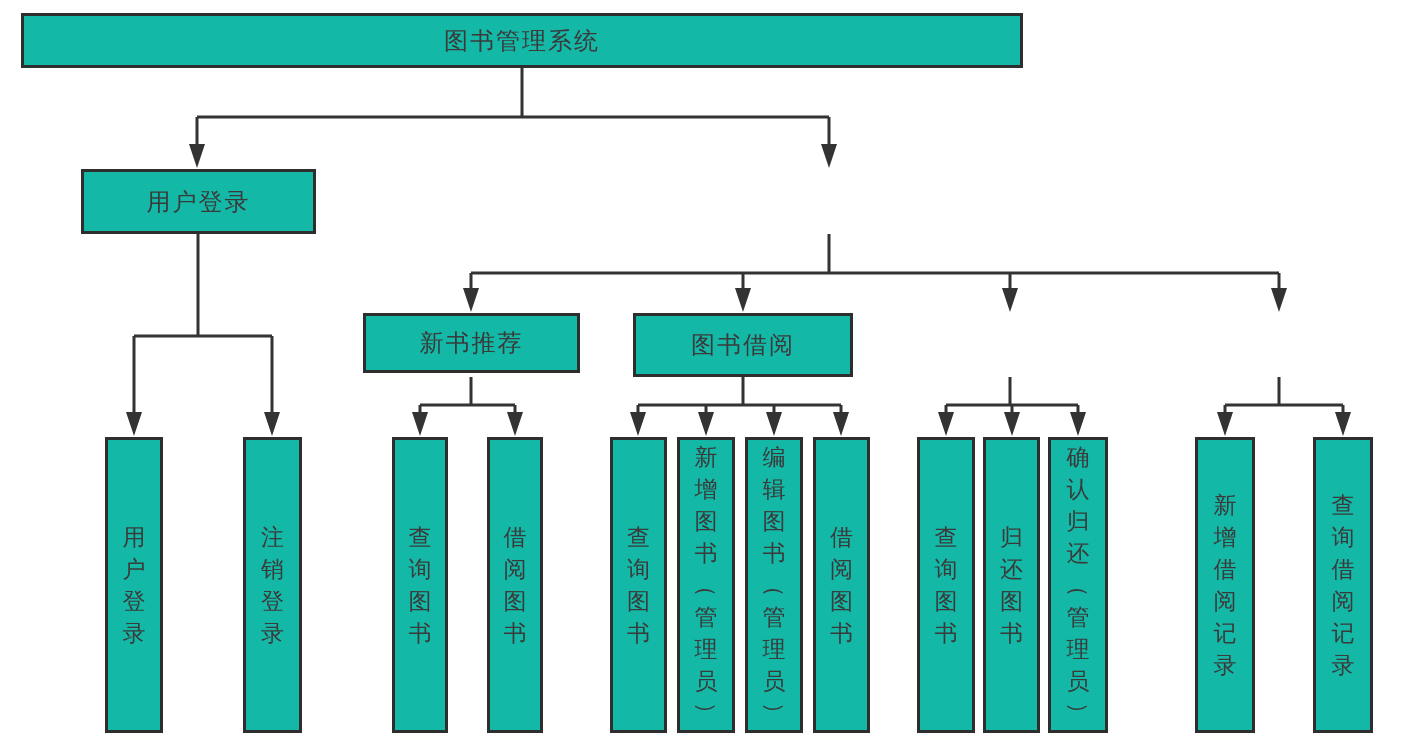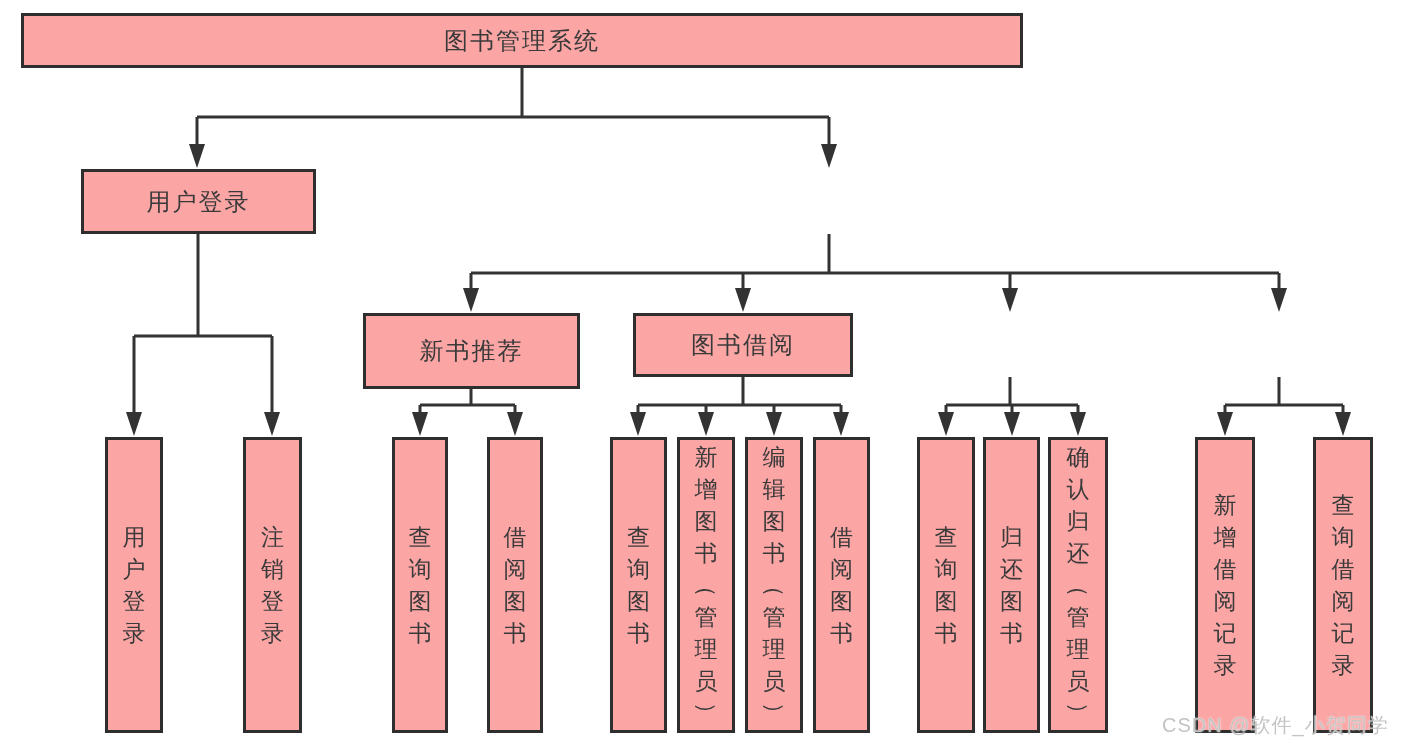--- a/index.html
+++ b/index.html
@@ -2,21 +2,21 @@
 <html><head>
 <meta charset="utf-8">
 <style>
   html,body{margin:0;padding:0;background:#ffffff;}
   .canvas{
     position:relative;width:1405px;height:747px;background:#ffffff;
     font-family:"Liberation Sans","DejaVu Sans",sans-serif;overflow:hidden;
   }
   .edges{position:absolute;left:0;top:0;z-index:1;}
   .node{
-    position:absolute;z-index:2;background:#fca5a5;
+    position:absolute;z-index:2;background:#14b8a6;
     border:3px solid #2e2e2e;box-sizing:border-box;
     display:flex;align-items:center;justify-content:center;
     color:#3a3a3a;
   }
   .h-node{font-size:24px;letter-spacing:2px;white-space:nowrap;}
   .v-node{flex-direction:column;gap:9px;font-size:23px;}
   .v-node span{display:block;line-height:1;}
   .v-node .rot{transform:rotate(90deg);}
   .watermark{
     position:absolute;z-index:5;color:#c3c3c3;font-size:20px;
@@ -59,21 +59,21 @@
       <polygon points="1070,412 1086,412 1078,436"></polygon>
       <polygon points="1217,412 1233,412 1225,436"></polygon>
       <polygon points="1335,412 1351,412 1343,436"></polygon>
     </g>
   </svg>
 
   <div class="node h-node" style="left:21px;top:13px;width:1002px;height:55px">图书管理系统</div>
 
   <div class="node h-node" style="left:81px;top:169px;width:235px;height:65px">用户登录</div>
 
-  <div class="node h-node" style="left:363px;top:313px;width:217px;height:76px">新书推荐</div>
+  <div class="node h-node" style="left:363px;top:313px;width:217px;height:60px">新书推荐</div>
   <div class="node h-node" style="left:633px;top:313px;width:220px;height:64px">图书借阅</div>
 
   <div class="node v-node" style="left:105px;top:437px;width:58px;height:296px">
       <span>用</span>
       <span>户</span>
       <span>登</span>
       <span>录</span>
     </div>
   <div class="node v-node" style="left:243px;top:437px;width:59px;height:296px">
       <span>注</span>
@@ -164,15 +164,14 @@
     </div>
   <div class="node v-node" style="left:1313px;top:437px;width:60px;height:296px">
       <span>查</span>
       <span>询</span>
       <span>借</span>
       <span>阅</span>
       <span>记</span>
       <span>录</span>
     </div>
 
-  <div class="watermark" style="left:1162px;top:712px">CSDN @软件_小贺同学</div>
 
 </div>
 
 </body></html>

